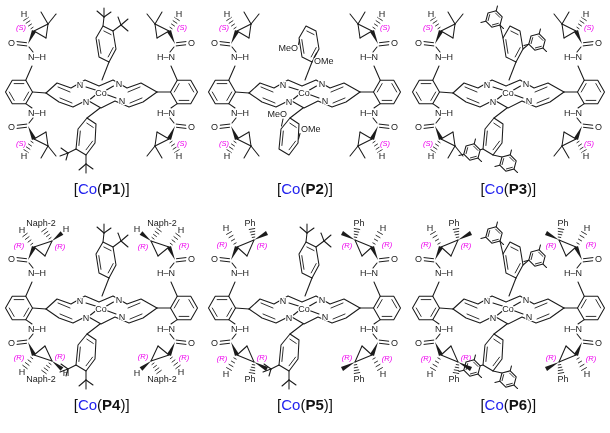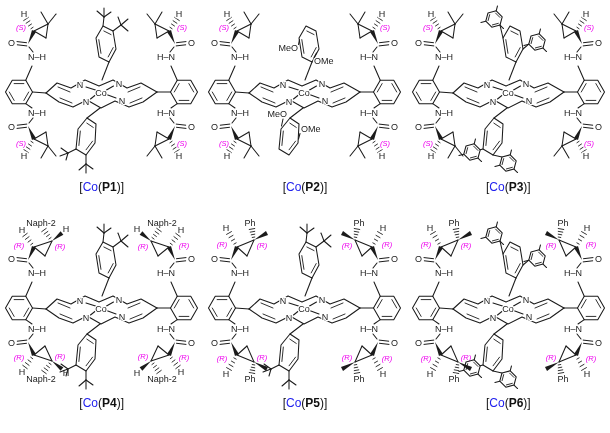--- a/index.html
+++ b/index.html
@@ -1,21 +1,21 @@
 <!DOCTYPE html>
 <html style="--bond: #1b1b1b; --stereo: #ee00ee; --coblue: #2222ee; --captext: #111111;"><head>
 <meta charset="utf-8">
 <style>
   html,body{margin:0;padding:0;background:#ffffff;}
   #canvas{width:610px;height:433px;background:#fff;display:grid;
     grid-template-columns:repeat(3,1fr);grid-template-rows:216px 217px;
     font-family:"Liberation Sans",sans-serif;overflow:hidden;}
   figure.panel{margin:0;display:flex;flex-direction:column;align-items:center;overflow:hidden;}
   figure.panel svg{display:block;flex:0 0 auto;}
-  figcaption{text-align:center;font-size:12px;color:var(--captext,#111);margin-top:-16px;}
+  figcaption{text-align:center;font-size:15px;color:var(--captext,#111);margin-top:-16px;}
   .cap-co{color:var(--coblue,#2222ee);}
   .cap-lig{font-weight:bold;}
   svg text{font-family:"Liberation Sans",sans-serif;paint-order:stroke;stroke:#ffffff;stroke-width:2.4;stroke-linejoin:round;}
   text.at{font-size:9px;fill:var(--bond,#1b1b1b);}
   text.sub{font-size:9px;fill:var(--bond,#1b1b1b);}
   text.st{font-size:7.5px;font-style:italic;fill:var(--stereo,#ee00ee);}
 </style>
 </head>
 <body>
 

